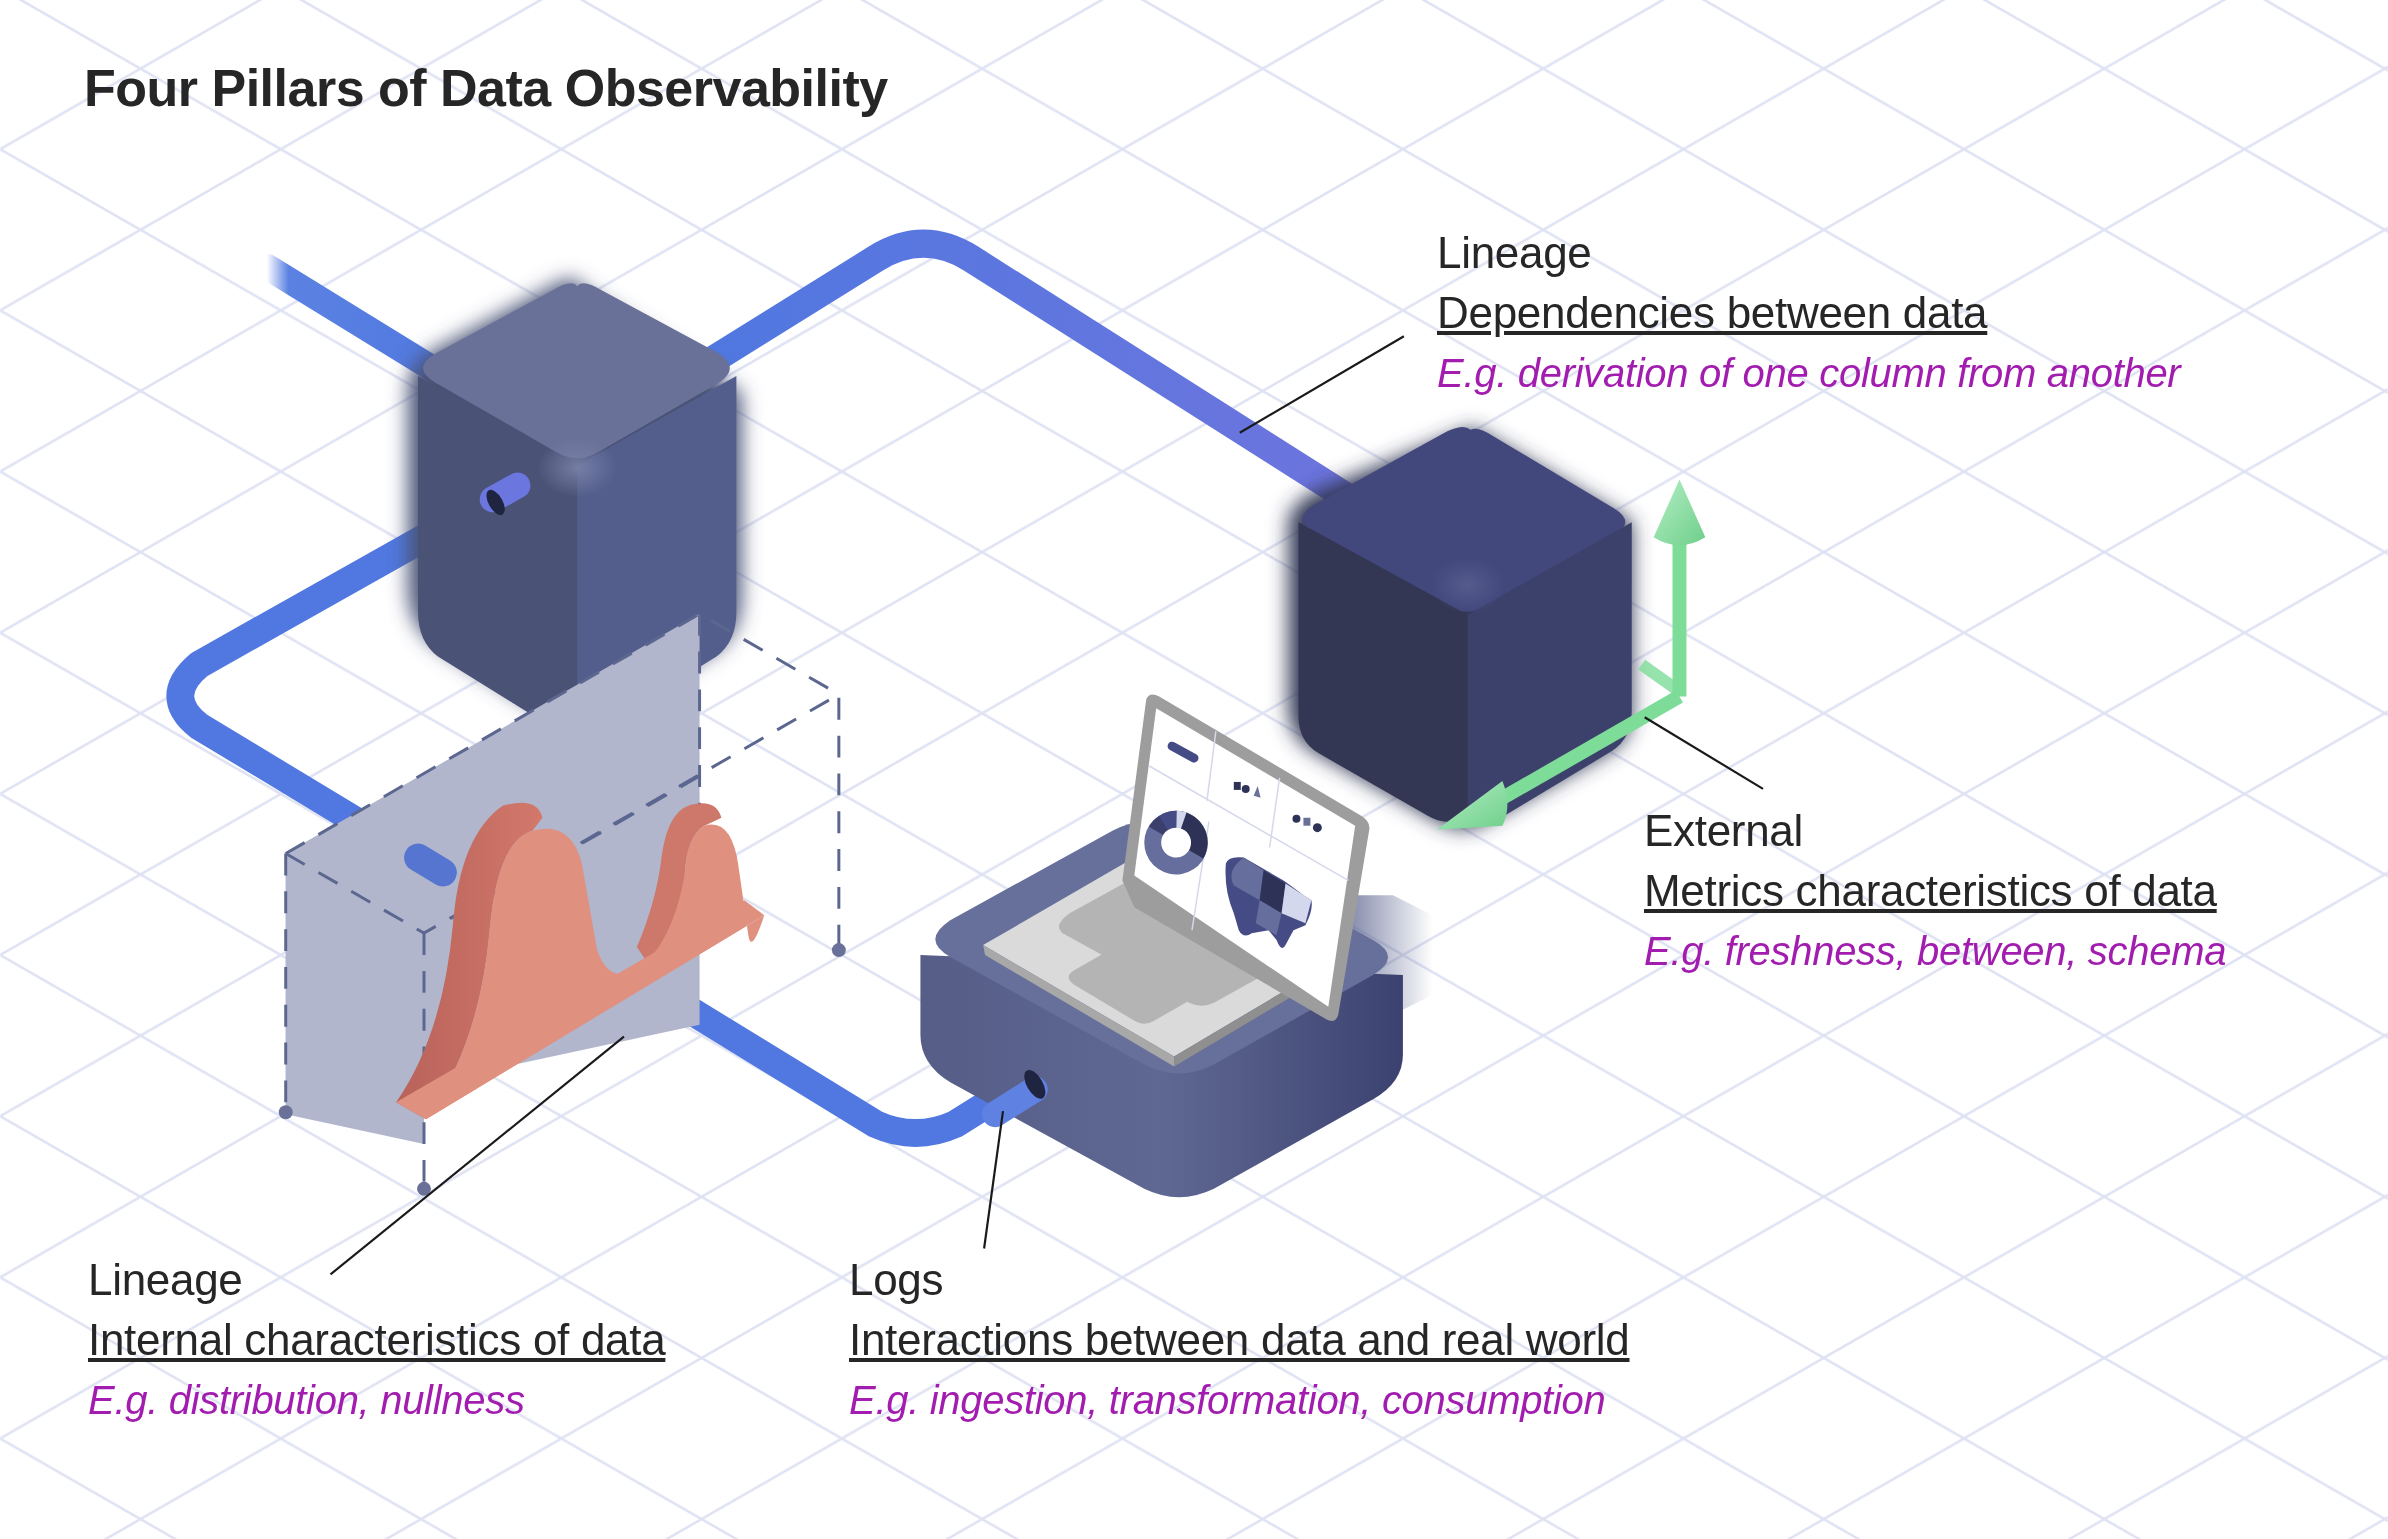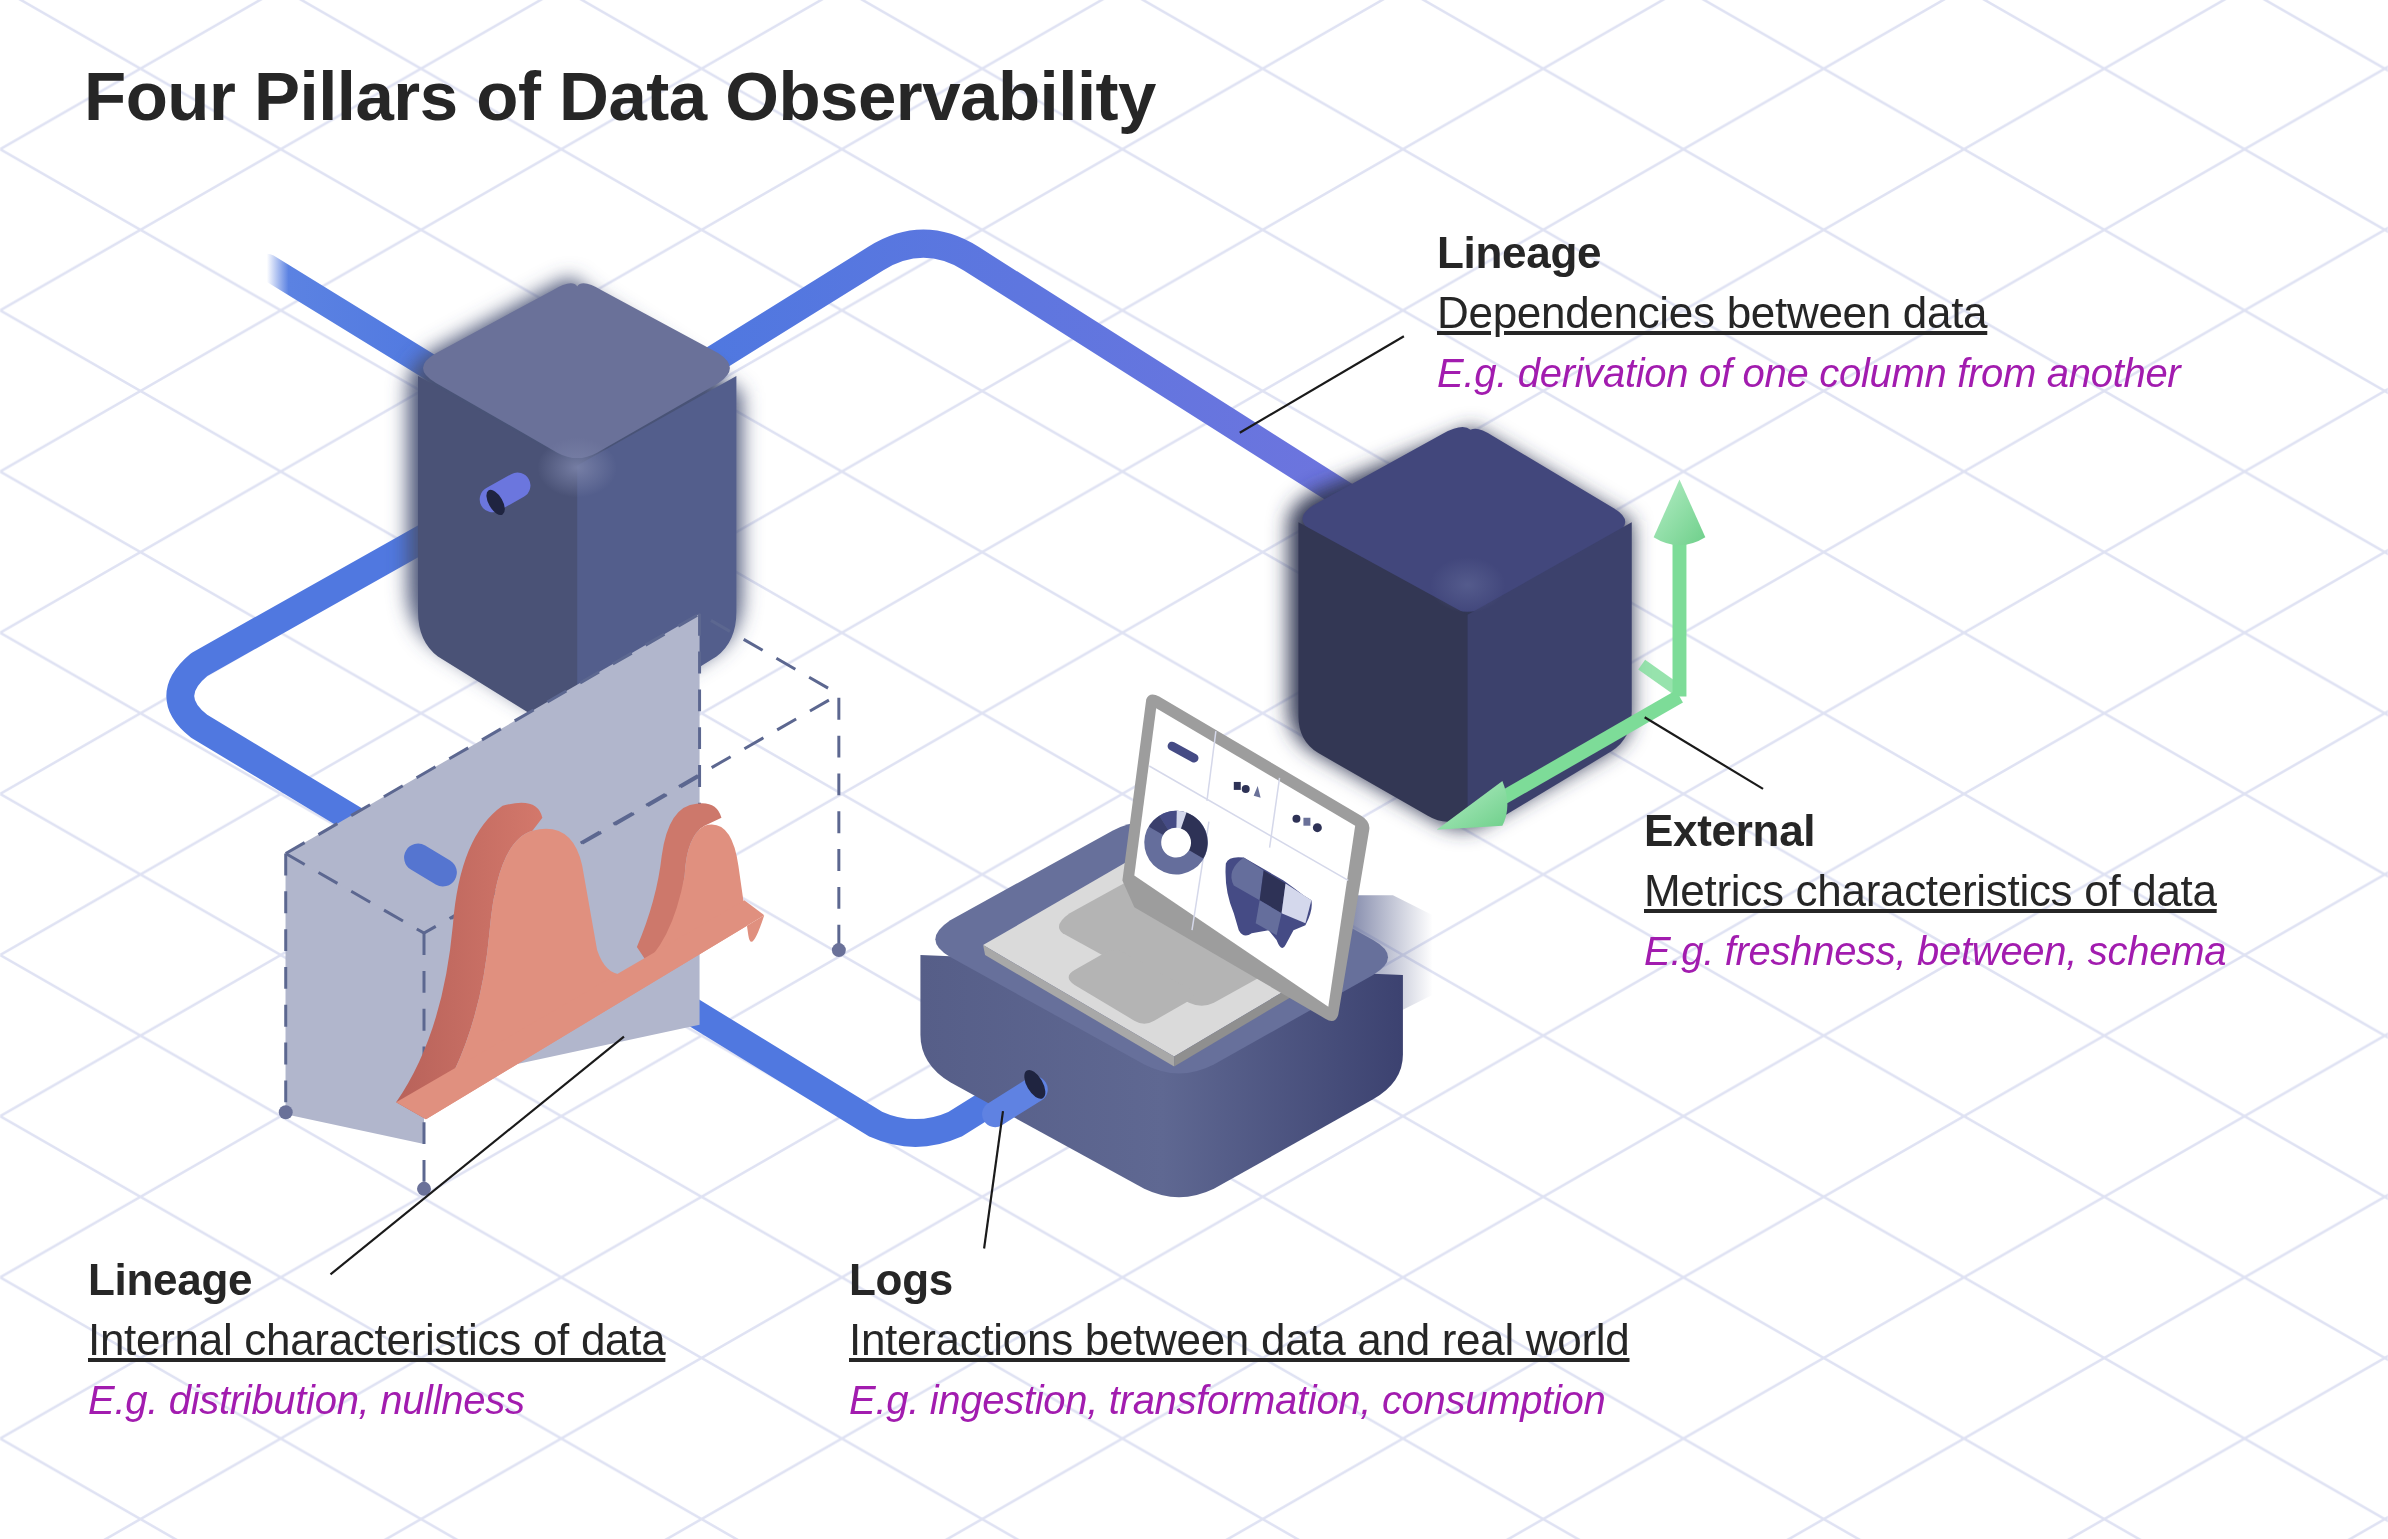--- a/index.html
+++ b/index.html
@@ -1,22 +1,22 @@
 <!DOCTYPE html>
 <html><head>
 <meta charset="utf-8">
 <style>
   html, body { margin:0; padding:0; background:#ffffff; }
   body { width:2388px; height:1539px; position:relative; overflow:hidden;
          font-family:"Liberation Sans", "DejaVu Sans", sans-serif; color:#262626; }
   #stage { position:absolute; left:0; top:0; width:2388px; height:1539px; }
-  .title { position:absolute; left:84px; top:62px; font-size:69px; font-weight:700;
+  .title { position:absolute; left:84px; top:62px; font-size:52px; font-weight:700;
            letter-spacing:-0.5px; color:#262626; white-space:nowrap; margin:0; line-height:1; }
   .pillar { position:absolute; white-space:nowrap; }
-  .pillar .name { font-size:44px; font-weight:700; line-height:60px; color:#262626; letter-spacing:-0.3px; }
+  .pillar .name { font-size:44px; font-weight:400; line-height:60px; color:#262626; letter-spacing:-0.3px; }
   .pillar .desc { font-size:44px; font-weight:400; line-height:60px; color:#262626; letter-spacing:-0.3px;text-decoration:underline; }
   .pillar .example { font-size:40px; font-style:italic; line-height:60px; color:#a21caf; letter-spacing:-0.3px; }
   #pillar-lineage { left:1437px; top:223px; }
   #pillar-metadata { left:1644px; top:801px; }
   #pillar-metrics { left:88px; top:1250px; }
   #pillar-logs { left:849px; top:1250px; }
 </style>
 </head>
 <body>
 

